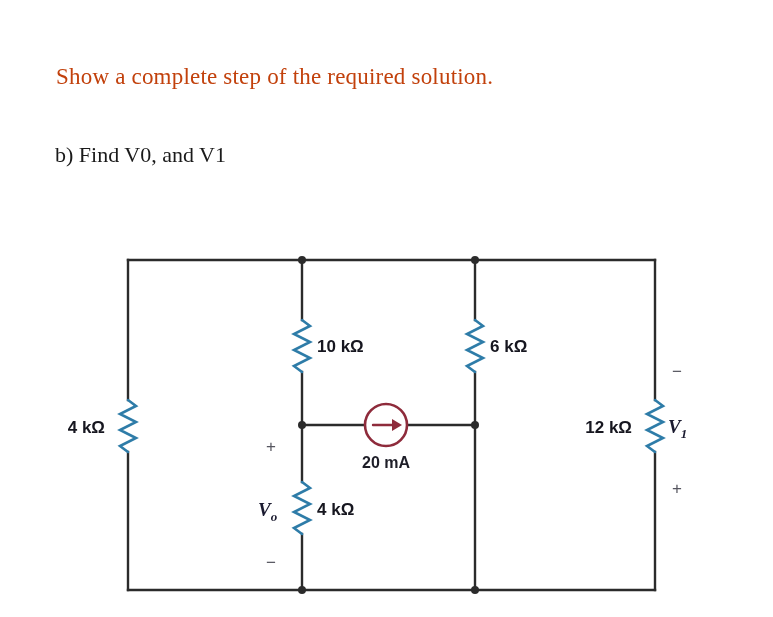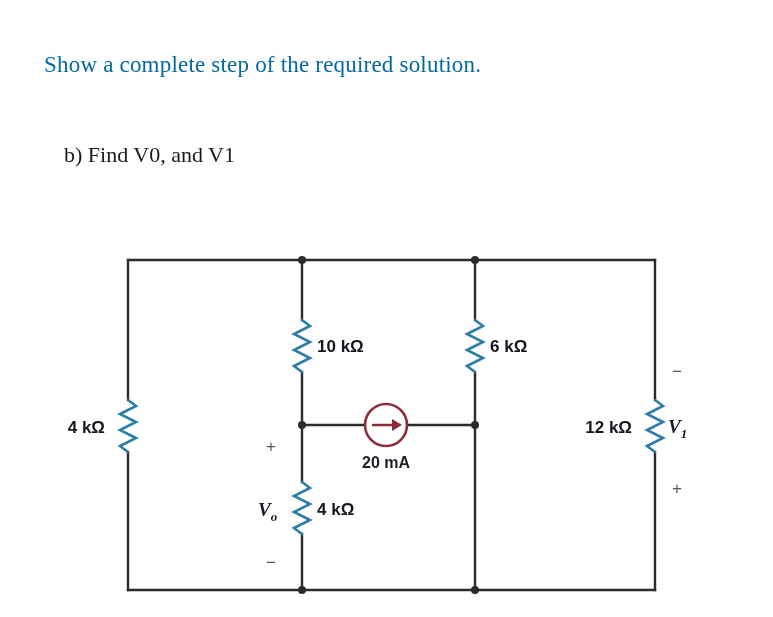--- a/index.html
+++ b/index.html
@@ -12,28 +12,28 @@
     width: 773px;
     height: 617px;
     background: #ffffff;
     overflow: hidden;
     font-family: "Liberation Serif", serif;
   }
   .instruction {
     position: absolute;
     left: 40px;
     top: 48px;
-    margin: 4px;
+    margin: 16px;
     font-size: 23px;
-    color: #0369a1;
+    color: #c2410c;
     letter-spacing: 0.2px;
   }
   .question {
     position: absolute;
-    left: 64px;
+    left: 55px;
     top: 142px;
     margin: 0;
     font-size: 22px;
     color: #1a1a1a;
     font-family: Liberation Serif, serif;
   }
   svg.circuit {
     position: absolute;
     left: 0;
     top: 0;

